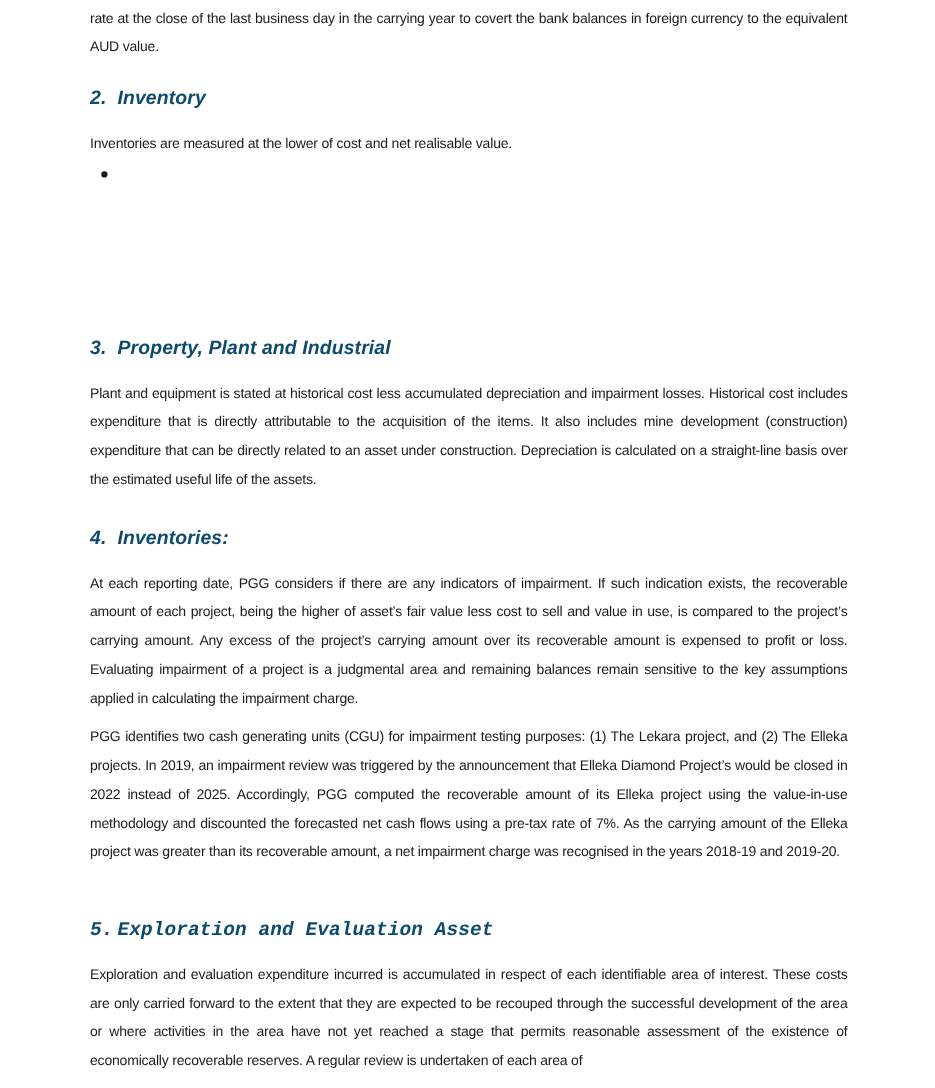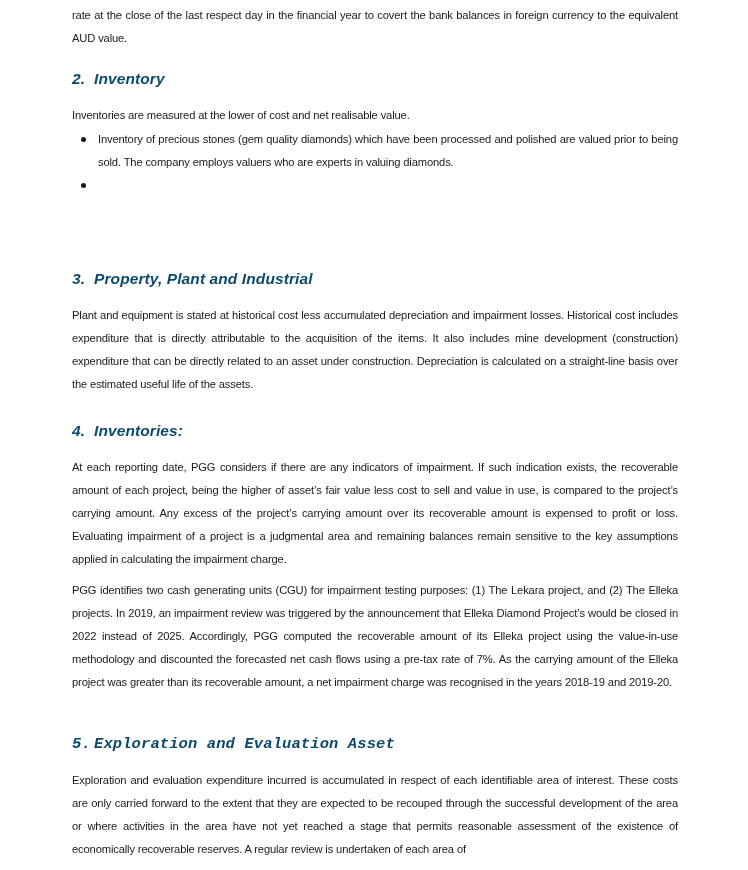--- a/index.html
+++ b/index.html
@@ -24,31 +24,27 @@
     position: absolute; left: 9px; top: 9px; width: 5px; height: 5px;
     border-radius: 50%; background: #1a1a1a;
   }
   .abs { position: absolute; left: 0; width: 606px; }
 </style>
 </head>
 <body>
 
 <div class="page">
 
-  <p class="p abs" style="top:4px;">rate at the close of the last respect day in the financial year to covert the bank balances in foreign currency to the equivalent AUD value.</p>
+  <p class="p abs" style="top:4px;">rate at the close of the last business day in the carrying year to covert the bank balances in foreign currency to the equivalent AUD value.</p>
 
   <h2 class="h abs" style="top:70px;">
     <span class="num">2.</span><span>Inventory</span>
   </h2>
   <p class="p abs" style="top:104px;">Inventories are measured at the lower of cost and net realisable value.</p>
   <ul class="bullets abs p" style="top:128px;">
-    <li>
-      <span class="dot"></span>
-      <span>Inventory of precious stones (gem quality diamonds) which have been processed and polished are valued prior to being sold. The company employs valuers who are experts in valuing diamonds.</span>
-    </li>
     <li>
       <span class="dot"></span>
     </li>
   </ul>
 
   <h2 class="h abs" style="top:270px;">
     <span class="num">3.</span><span>Property, Plant and Industrial</span>
   </h2>
   <p class="p abs" style="top:304px;">Plant and equipment is stated at historical cost less accumulated depreciation and impairment losses. Historical cost includes expenditure that is directly attributable to the acquisition of the items. It also includes mine development (construction) expenditure that can be directly related to an asset under construction. Depreciation is calculated on a straight-line basis over the estimated useful life of the assets.</p>
 

